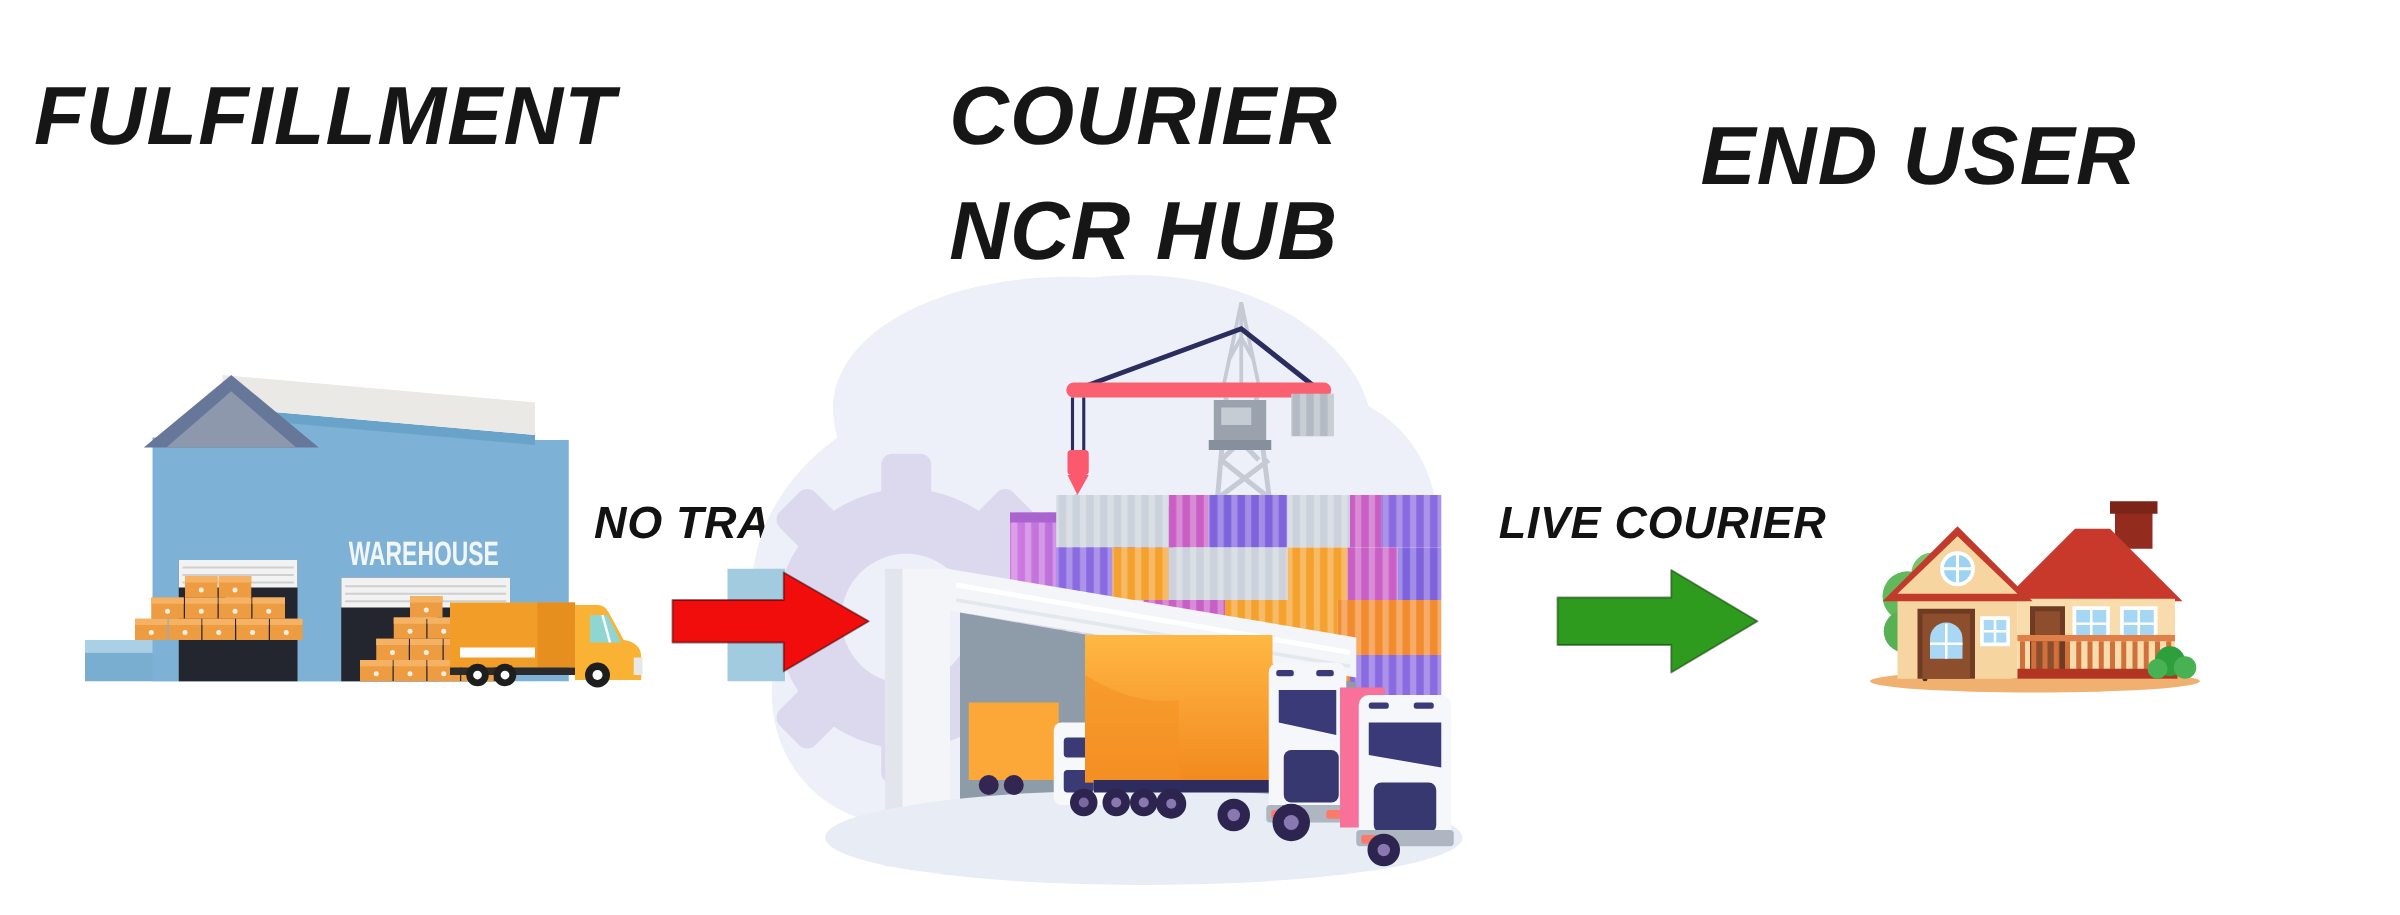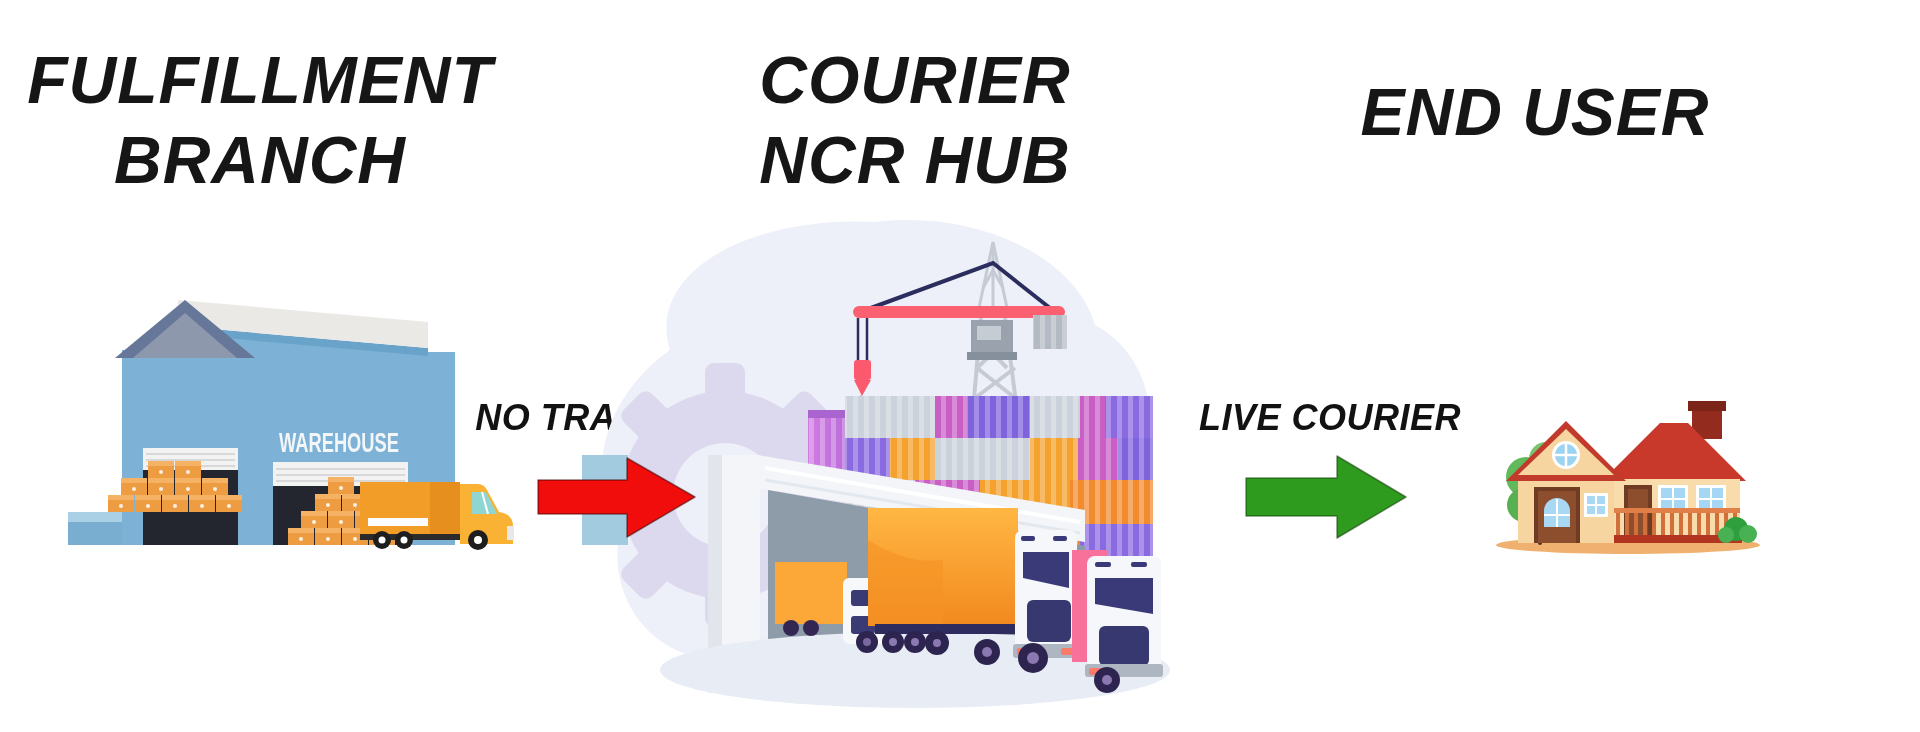--- a/index.html
+++ b/index.html
@@ -4,34 +4,33 @@
 <style>
   html,body{margin:0;padding:0;}
   body{
     width:1920px;height:732px;background:#ffffff;overflow:hidden;position:relative;
     font-family:"Liberation Sans",sans-serif;
   }
   .stage-title{
     position:absolute;text-align:center;font-weight:bold;font-style:italic;
     font-size:66px;line-height:80px;color:#161616;letter-spacing:1px;
   }
-  .stage-title span{display:block;}
+  .stage-title span{display:block;margin-top:12px;}
   .flow-label{
     position:absolute;text-align:center;font-weight:bold;font-style:italic;
     font-size:36px;line-height:44px;color:#121212;letter-spacing:.5px;
   }
   .illu{position:absolute;}
   .z1{z-index:1}.z2{z-index:2}.z3{z-index:3}
 </style>
 </head>
 <body>
 
 <div class="stage-title" style="left:0px;top:40px;width:520px;">
   <span>FULFILLMENT</span>
-  <span>BRANCH</span>
 </div>
 
 <div class="stage-title" style="left:655px;top:40px;width:520px;">
   <span>COURIER</span>
   <span>NCR HUB</span>
 </div>
 
 <div class="stage-title" style="left:1275px;top:72px;width:520px;">
   <span>END USER</span>
 </div>

